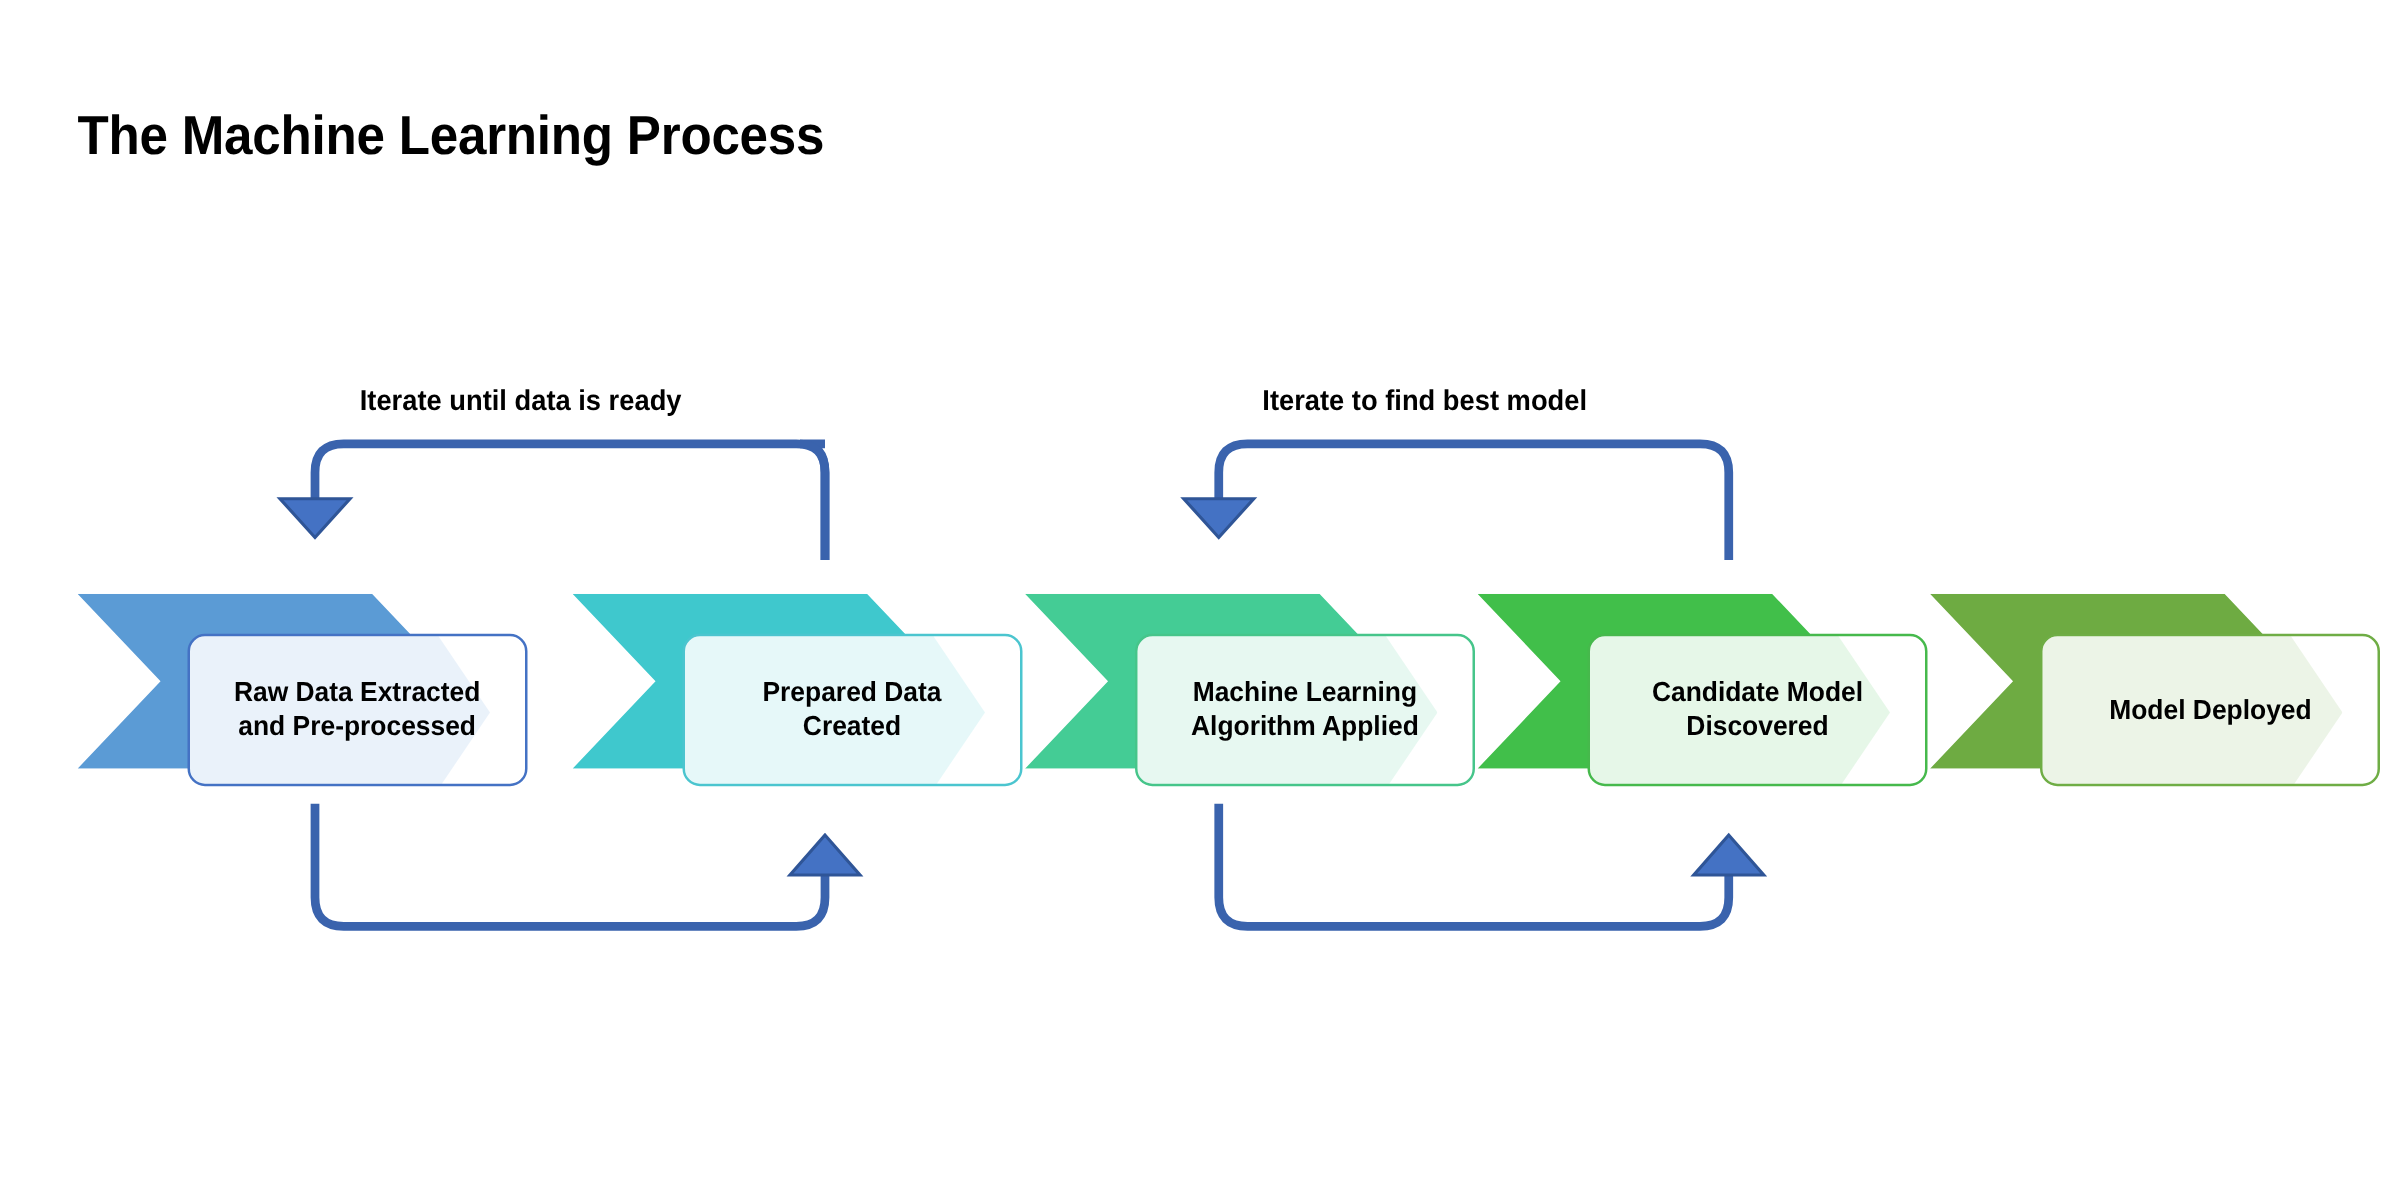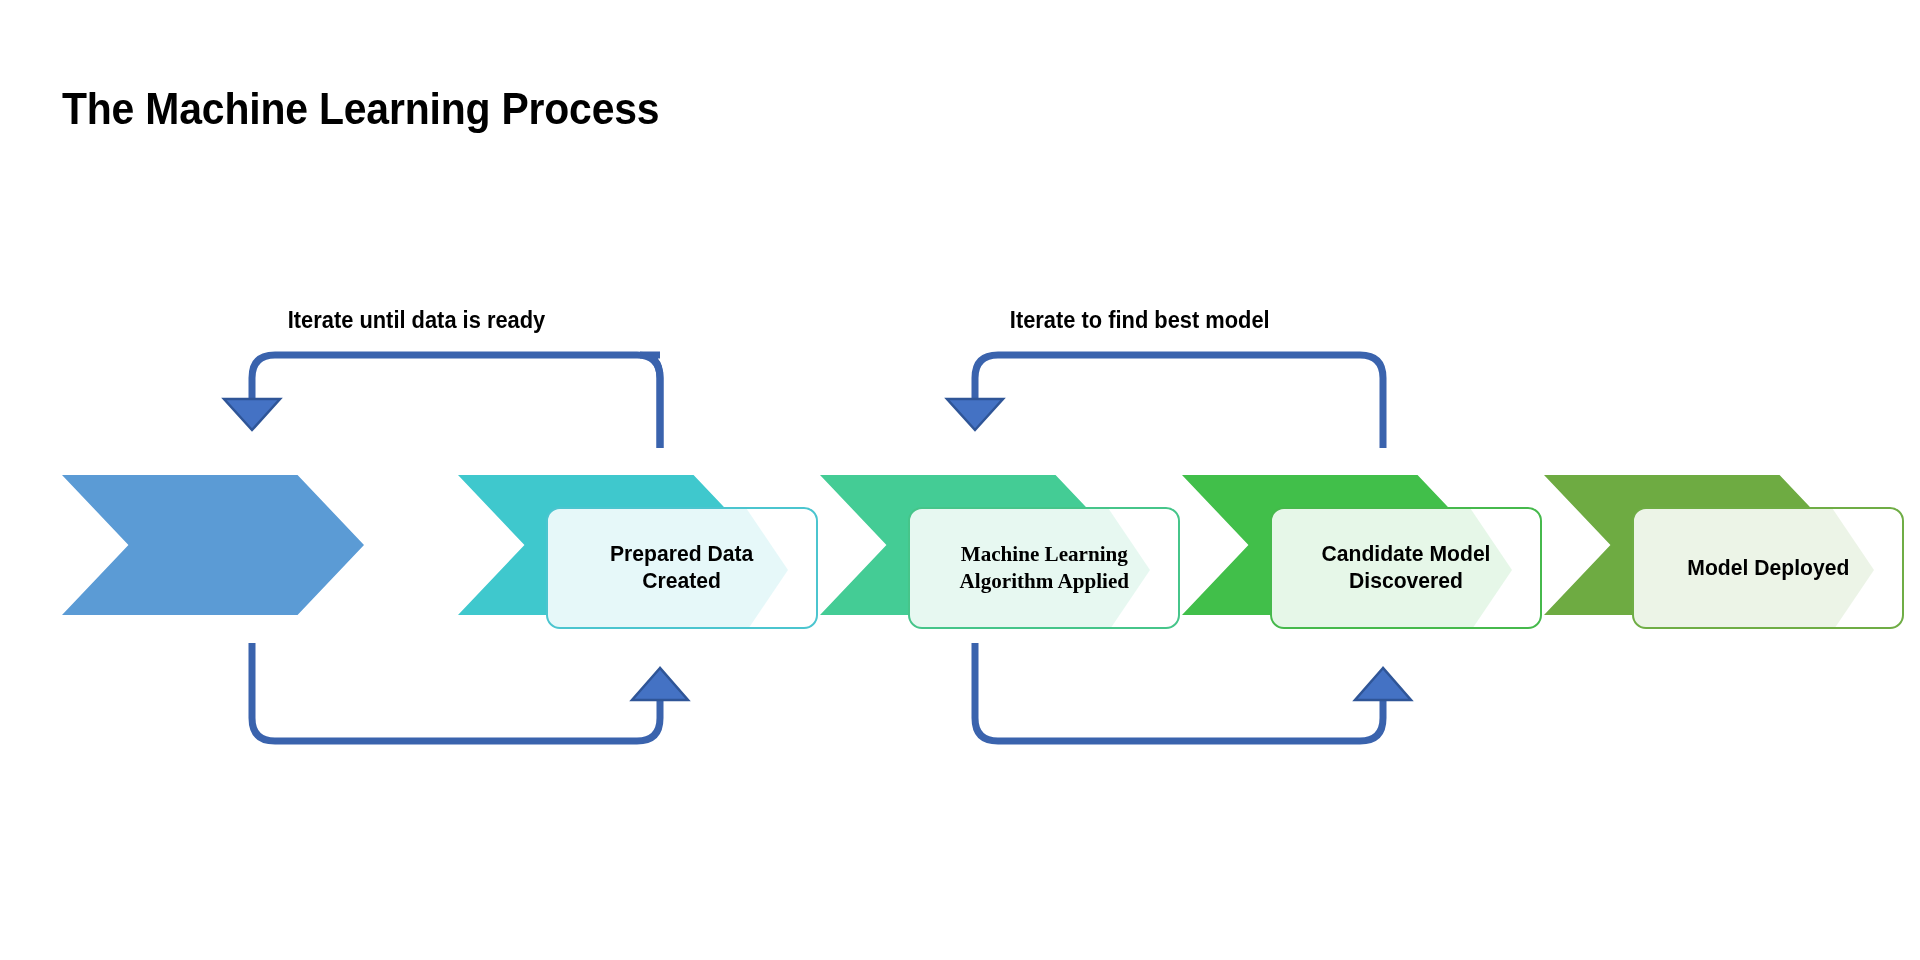--- a/index.html
+++ b/index.html
@@ -164,36 +164,43 @@
     </g>
   </svg>
 
   <div id="loop-caption-1" class="loop-caption">Iterate until data is ready</div>
   <div id="loop-caption-2" class="loop-caption">Iterate to find best model</div>
 
   <div id="flow-row">
 
     <div class="step" id="step-1">
       <div class="step-chevron" style="background: rgb(91, 155, 213);"></div>
+      <div class="step-box" style="border-color: rgb(68, 114, 196); background: rgb(255, 255, 255);">
+        <div class="step-box-tint" style="background: rgb(91, 155, 213);"></div>
+        <div class="step-label">
+          <div>Raw Data Extracted</div>
+          <div>and Pre-processed</div>
+        </div>
+      </div>
     </div>
 
     <div class="step" id="step-2">
       <div class="step-chevron" style="background: rgb(63, 200, 205);"></div>
       <div class="step-box" style="border-color: rgb(75, 197, 207); background: rgb(255, 255, 255); justify-content: center;">
         <div class="step-box-tint" style="background: rgb(63, 200, 205);"></div>
         <div class="step-label">
           <div>Prepared Data</div>
           <div>Created</div>
         </div>
       </div>
     </div>
 
     <div class="step" id="step-3">
       <div class="step-chevron" style="background: rgb(68, 204, 149);"></div>
-      <div class="step-box" style="border-color: rgb(70, 197, 138); background: rgb(255, 255, 255); font-family: Liberation Serif, serif;">
+      <div class="step-box" style="border-color: rgb(70, 197, 138); background: rgb(255, 255, 255);">
         <div class="step-box-tint" style="background: rgb(68, 204, 149);"></div>
         <div class="step-label">
           <div>Machine Learning</div>
           <div>Algorithm Applied</div>
         </div>
       </div>
     </div>
 
     <div class="step" id="step-4">
       <div class="step-chevron" style="background: rgb(65, 191, 74);"></div>

